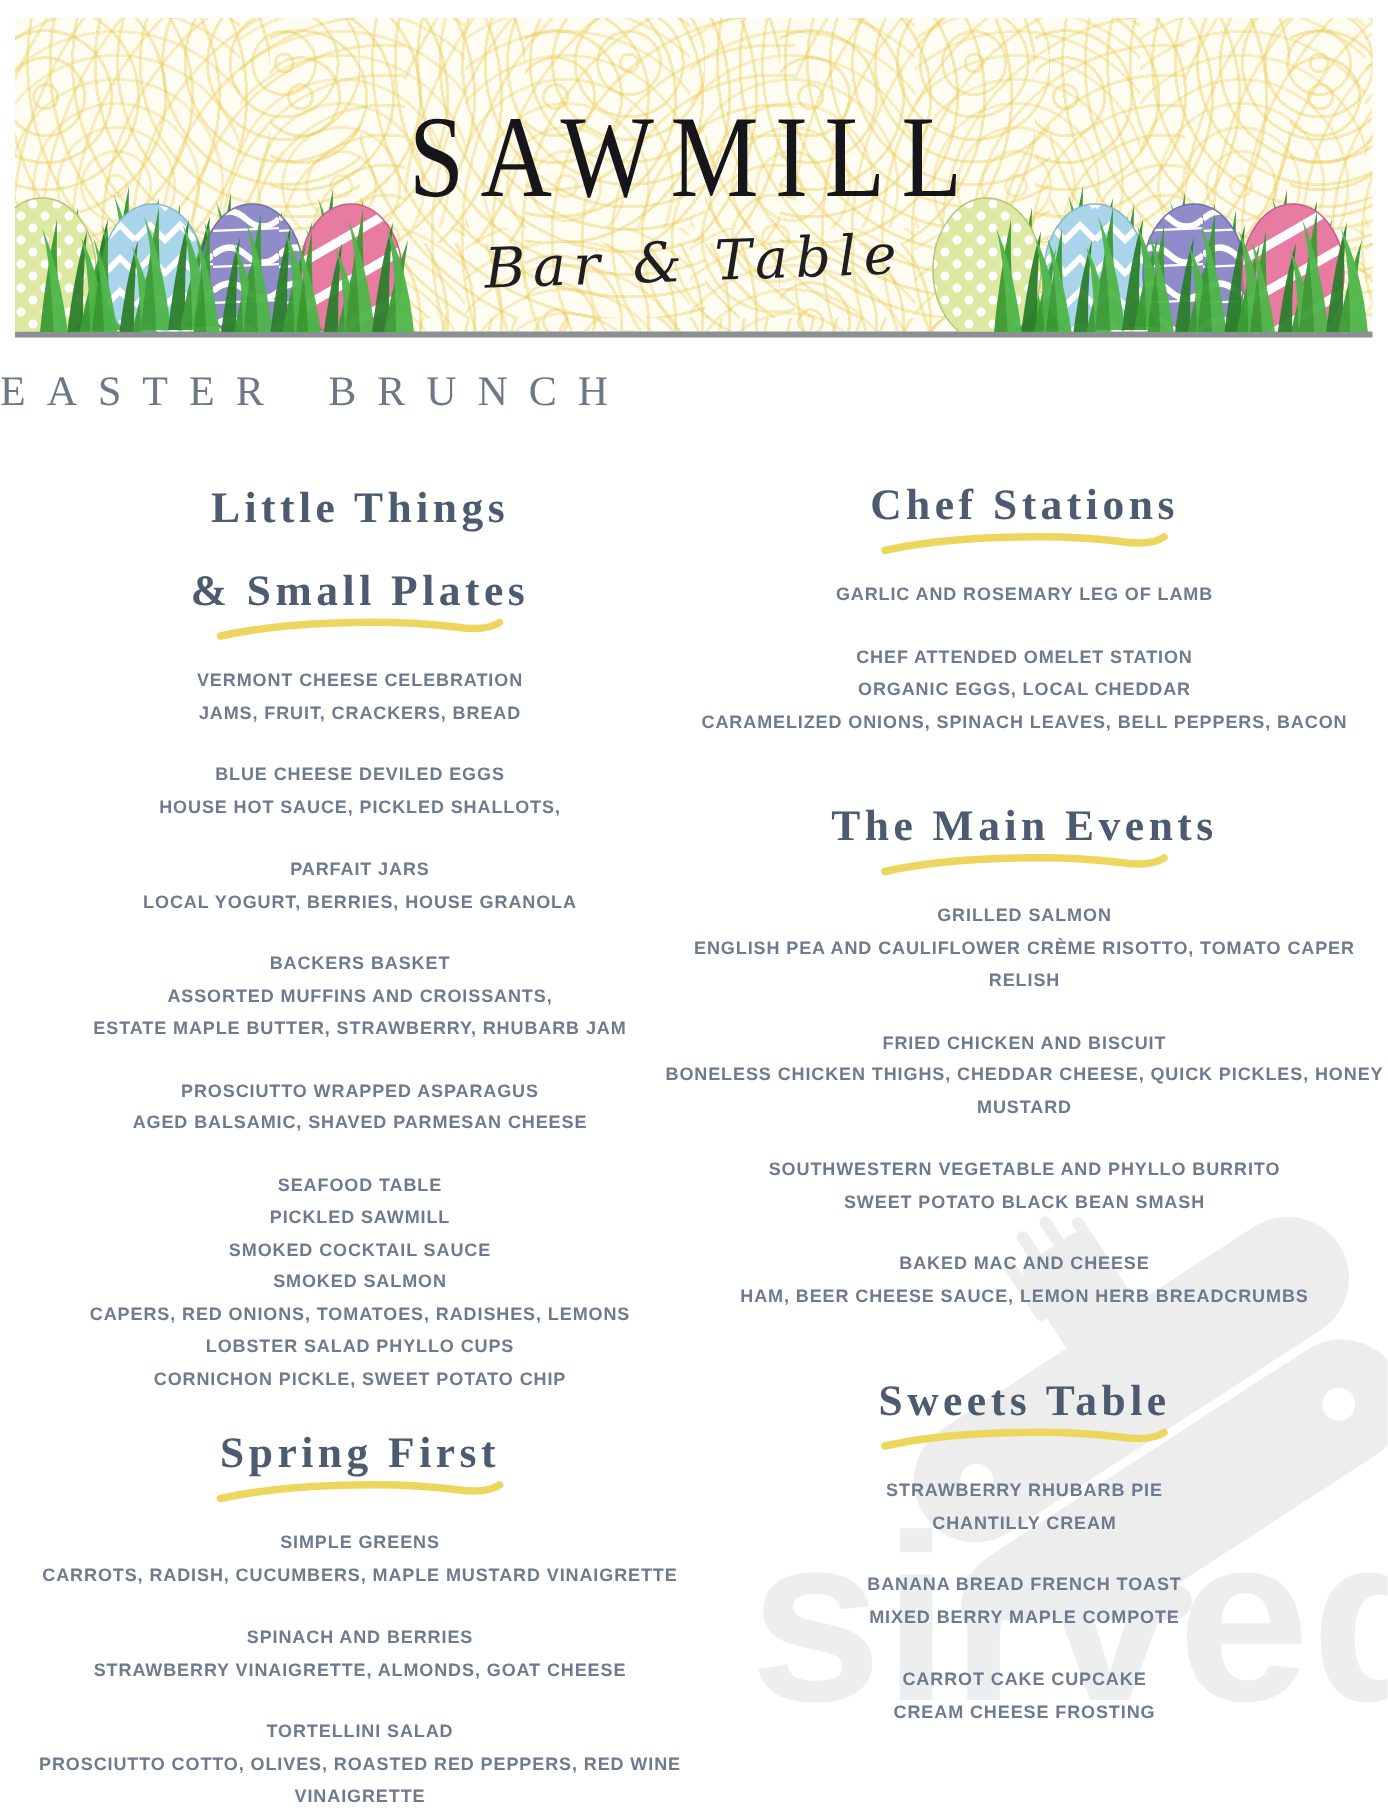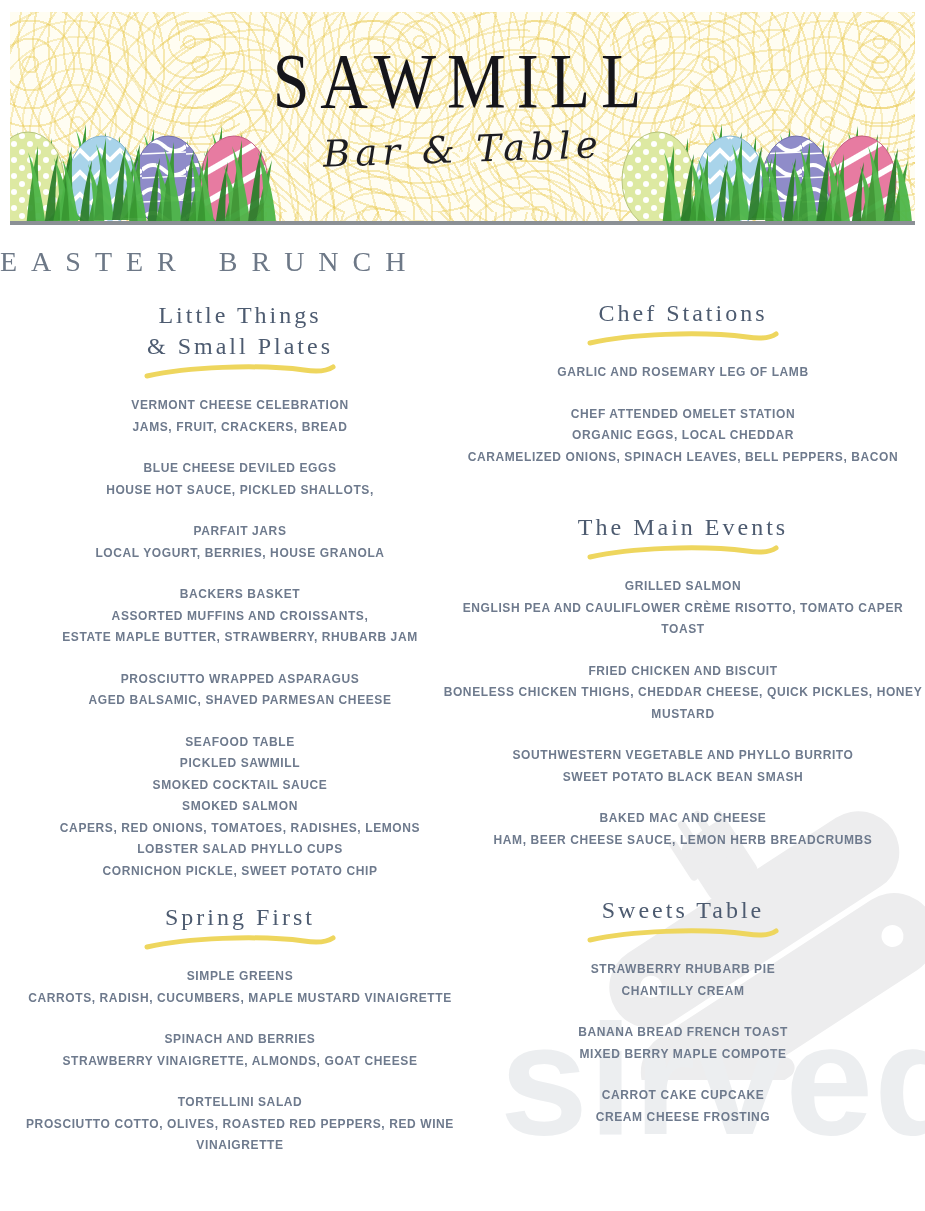--- a/index.html
+++ b/index.html
@@ -18,21 +18,21 @@
       repeating-radial-gradient(circle at 12% 35%, rgba(233,201,79,0) 0 7px, rgba(233,201,79,.40) 7px 9px, rgba(233,201,79,0) 9px 18px),
       repeating-radial-gradient(circle at 78% 15%, rgba(233,201,79,0) 0 5px, rgba(233,201,79,.38) 5px 7px, rgba(233,201,79,0) 7px 15px),
       repeating-radial-gradient(circle at 45% 80%, rgba(233,201,79,0) 0 6px, rgba(233,201,79,.30) 6px 8px, rgba(233,201,79,0) 8px 16px),
       repeating-radial-gradient(circle at 95% 70%, rgba(233,201,79,0) 0 8px, rgba(233,201,79,.34) 8px 10px, rgba(233,201,79,0) 10px 20px);
     background-size:170px 150px,230px 200px,150px 140px,260px 210px;
     overflow:hidden;
   }
   .banner-art{position:absolute;left:0;top:0;width:905px;height:209px;}
   .banner-titles{
     position:absolute;left:0;top:0;width:100%;height:100%;
-    display:flex;flex-direction:column;align-items:center;justify-content:flex-start;
+    display:flex;flex-direction:column;align-items:center;justify-content:center;
     padding-top:36px;box-sizing:border-box;pointer-events:none;
   }
   .logo-title{
     font-family:"Liberation Serif",serif;
     font-size:66px;font-weight:500;color:#15151a;
     letter-spacing:11px;line-height:1;
     transform:scaleY(1.18);text-align:center;
   }
   .logo-subtitle{
     font-family:"DejaVu Serif",serif;font-style:italic;
@@ -54,22 +54,22 @@
   .col{position:absolute;text-align:center;z-index:2;}
   .col-left{left:20px;top:300px;width:440px;}
   .col-right{left:443px;top:298px;width:480px;}
 
   .section{margin:0;}
   .col-left  .section + .section{margin-top:20px;}
   .col-right .section + .section{margin-top:44px;}
 
   .section-heading{
     font-family:"Liberation Serif",serif;
-    font-weight:400;font-size:24px;line-height:31px;
-    color:var(--heading,#4d5b70);letter-spacing:3px;
+    font-weight:700;font-size:29px;line-height:31px;
+    color:var(--heading,#4d5b70);letter-spacing:3px;margin-top:24px;
   }
   .swoosh{display:block;margin:1px auto 14px auto;}
 
   .dish{margin-bottom:20px;}
   .dish:last-child{margin-bottom:0;}
   .dish-line{
     font-family:"Liberation Sans",sans-serif;
     font-weight:700;font-size:12px;line-height:21.5px;
     letter-spacing:.6px;color:var(--item,#6e7a8d);
     white-space:nowrap;
@@ -252,21 +252,21 @@
       </div>
     </div>
     <div class="section">
       <div class="section-heading">The Main Events</div>
       <svg width="196" height="18" viewBox="0 0 196 18" class="swoosh">
         <path d="M5,13 C45,4 115,1 162,7 C175,9 185,8 191,4" stroke="#eed65e" stroke-width="5" fill="none" stroke-linecap="round"></path>
       </svg>
       <div class="dish">
         <div class="dish-line">GRILLED SALMON</div>
         <div class="dish-line">ENGLISH PEA AND CAULIFLOWER CRÈME RISOTTO, TOMATO CAPER</div>
-        <div class="dish-line">TOAST</div>
+        <div class="dish-line">RELISH</div>
       </div>
       <div class="dish">
         <div class="dish-line">FRIED CHICKEN AND BISCUIT</div>
         <div class="dish-line">BONELESS CHICKEN THIGHS, CHEDDAR CHEESE, QUICK PICKLES, HONEY</div>
         <div class="dish-line">MUSTARD</div>
       </div>
       <div class="dish">
         <div class="dish-line">SOUTHWESTERN VEGETABLE AND PHYLLO BURRITO</div>
         <div class="dish-line">SWEET POTATO BLACK BEAN SMASH</div>
       </div>

